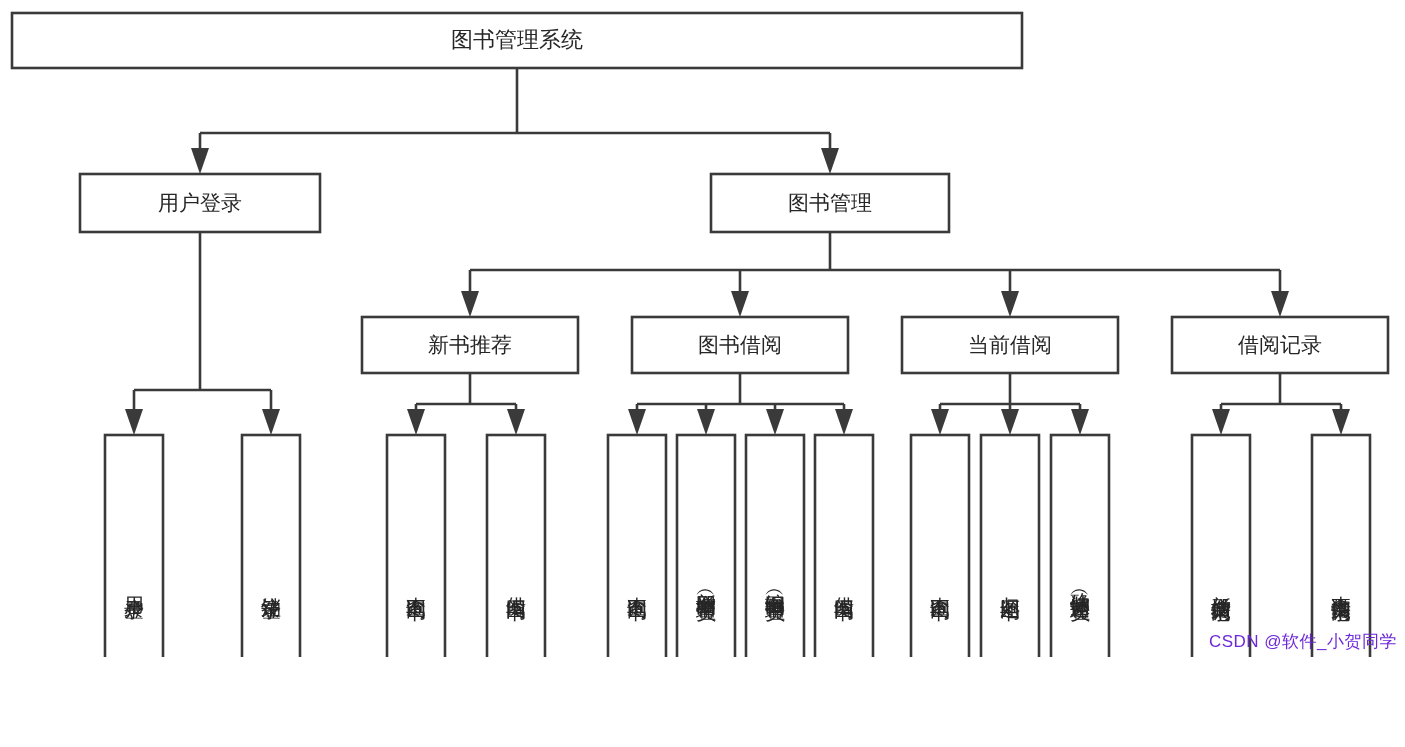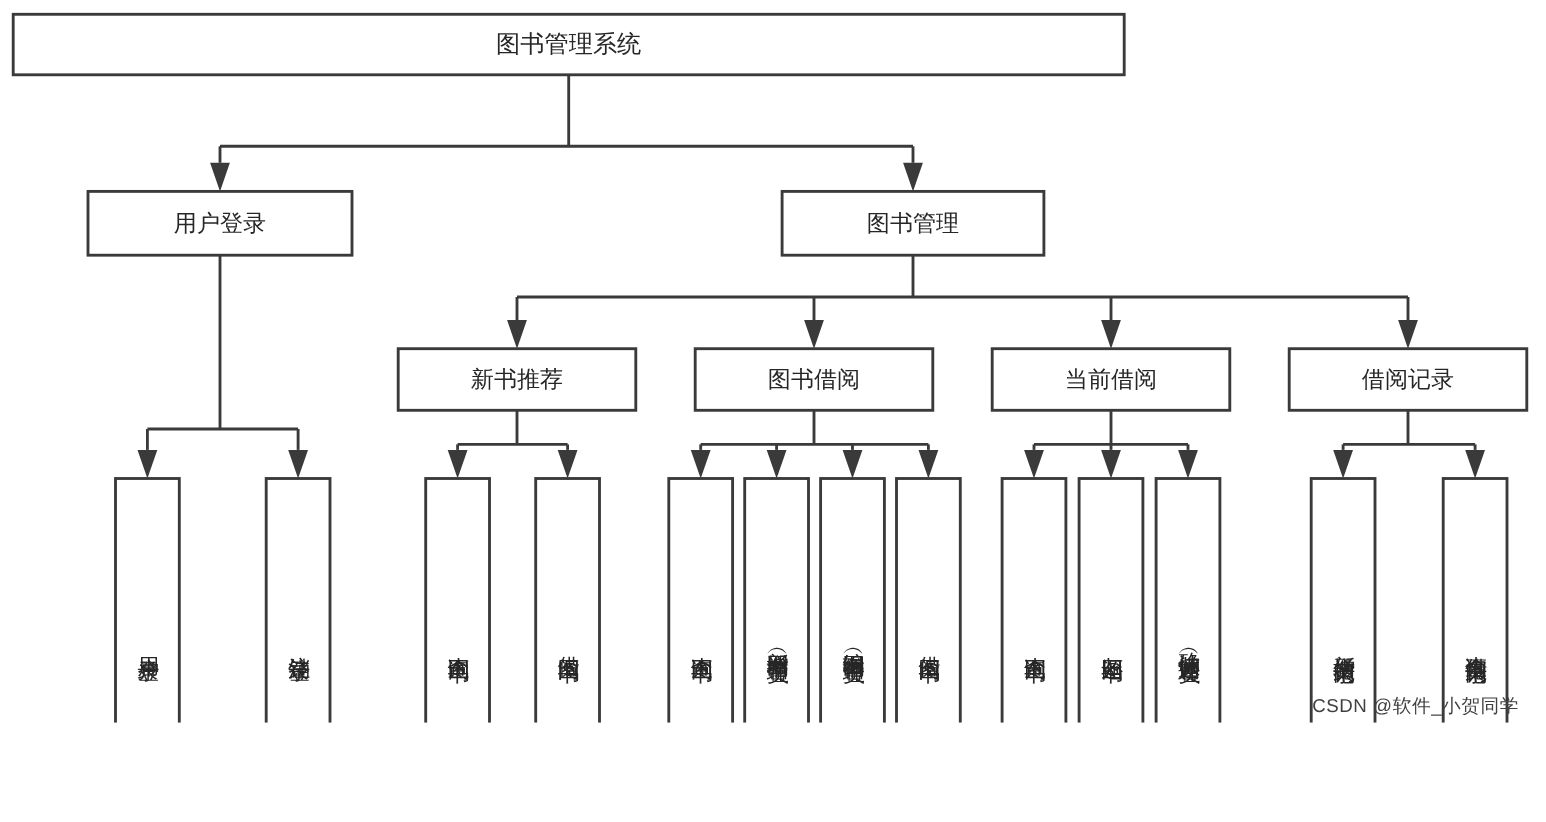--- a/index.html
+++ b/index.html
@@ -66,25 +66,25 @@
     letter-spacing: 1.5px;
     display: flex;
     align-items: center;
     justify-content: center;
     text-align: center;
     white-space: nowrap;
     pointer-events: none;
   }
   .watermark {
     position: absolute;
-    right: 24px;
+    right: 8px;
     bottom: 4px;
     font-family: "Liberation Sans", "DejaVu Sans", sans-serif;
     font-size: 17px;
-    color: #404040;
+    color: #6d28d9;
     white-space: nowrap;
     letter-spacing: 0.5px;
   }
 </style>
 </head>
 <body>
 
 <div id="diagram-root">
   <svg class="diagram-canvas" viewBox="0 0 1405 747">
     <g id="edges-layer">

